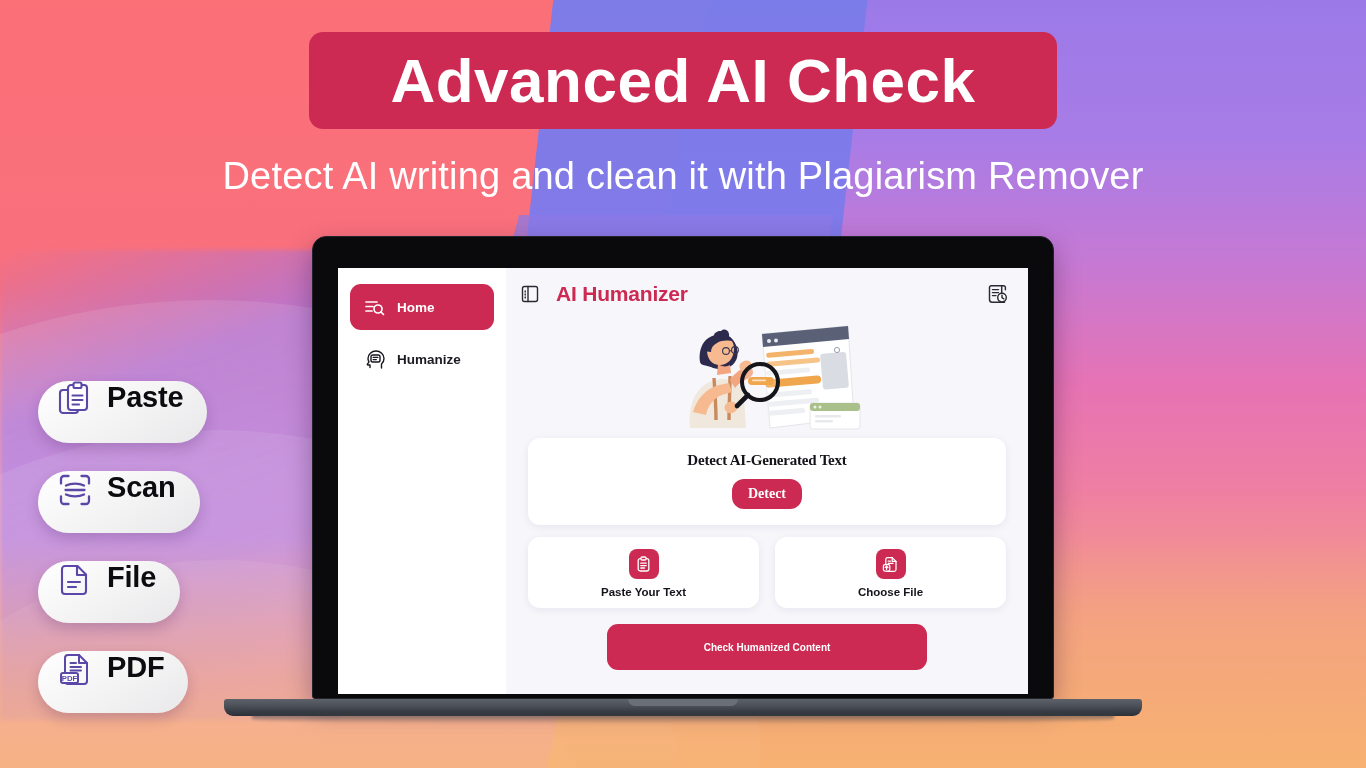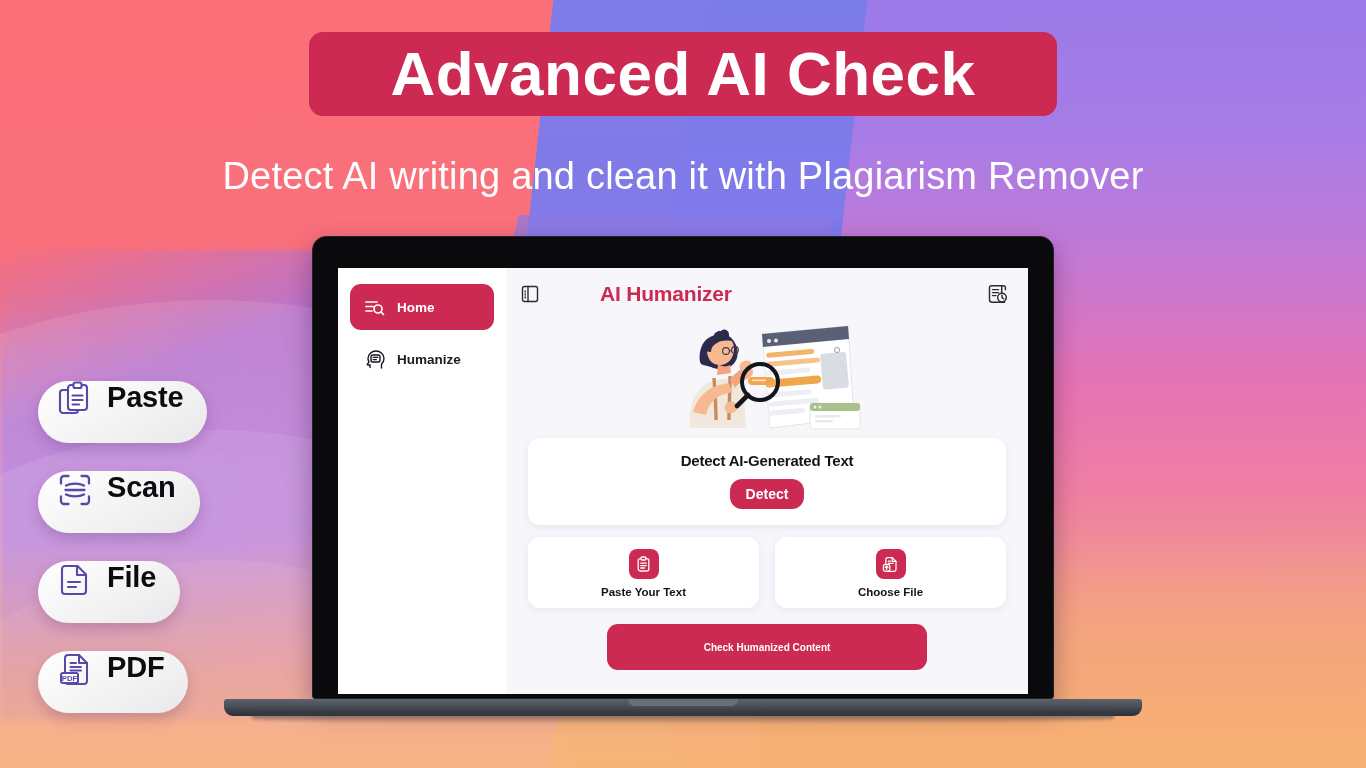--- a/index.html
+++ b/index.html
@@ -63,21 +63,21 @@
   .bg-purple-left {
     position: absolute; left: 0; top: 250px; width: 340px; height: 470px;
     background: linear-gradient(160deg, rgba(155,120,235,0.0) 0%, rgba(160,118,235,0.72) 30%, rgba(176,120,226,0.80) 65%, rgba(196,124,214,0.55) 100%);
     filter: blur(2px);
   }
 
   
   .banner {
     position: absolute;
     left: 309px; top: 32px;
-    width: 748px; height: 84px;
+    width: 748px; height: 97px;
     background: #cc2a52;
     border-radius: 14px;
     display: flex; align-items: center; justify-content: center;
   }
   .banner-title {
     color: #ffffff;
     font-size: 62px;
     font-weight: bold;
     letter-spacing: 0.5px;
     line-height: 1;
@@ -185,38 +185,38 @@
     height: 52px; flex: none;
     display: flex; align-items: center; gap: 16px;
     padding: 0 20px 0 14px;
   }
   .hdr-toggle { width: 20px; height: 20px; flex: none; display: block; }
   .hdr-title {
     font-size: 21px; font-weight: bold;
     color: #cc2a52;
     letter-spacing: -0.2px;
     flex: 1;
-    margin-left: 44px;
   }
   .hdr-history { width: 22px; height: 22px; flex: none; display: block; }
 
   .app-body { flex: 1; padding: 0 22px; display: flex; flex-direction: column; min-height: 0; }
 
   .hero-illo { height: 112px; display: flex; align-items: center; justify-content: center; }
   .hero-illo svg { display: block; }
 
   .card {
     background: #ffffff;
     border-radius: 12px;
     box-shadow: 0 2px 8px rgba(40,20,70,0.07);
   }
   .detect-card {
     padding: 14px 0 16px 0;
     text-align: center;
     margin-top: 6px;
+    font-family: Liberation Serif, serif;
   }
   .detect-title {
     font-size: 15px; font-weight: bold; color: #13131a;
     letter-spacing: -0.2px;
   }
   .detect-btn {
     margin-top: 10px;
     display: inline-flex; align-items: center; justify-content: center;
     height: 30px; padding: 0 16px;
     border-radius: 12px;

